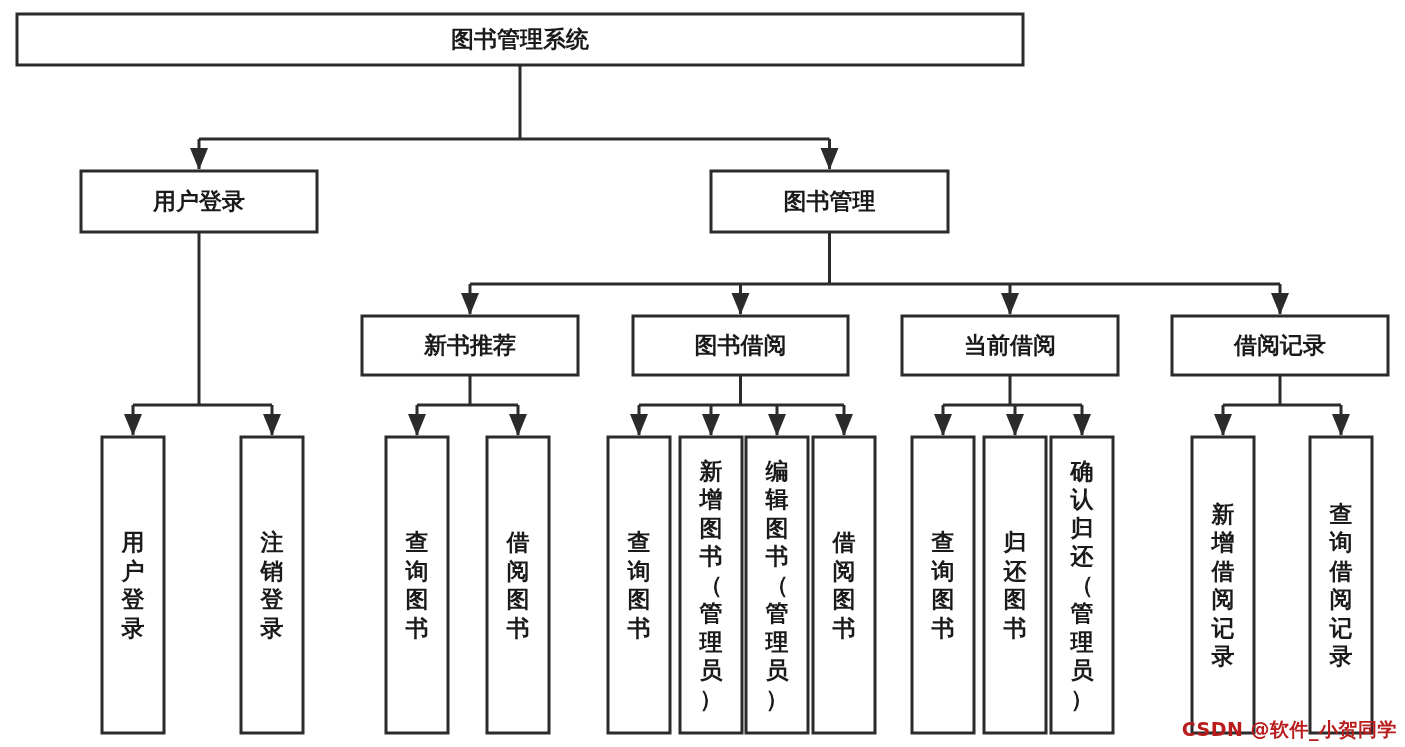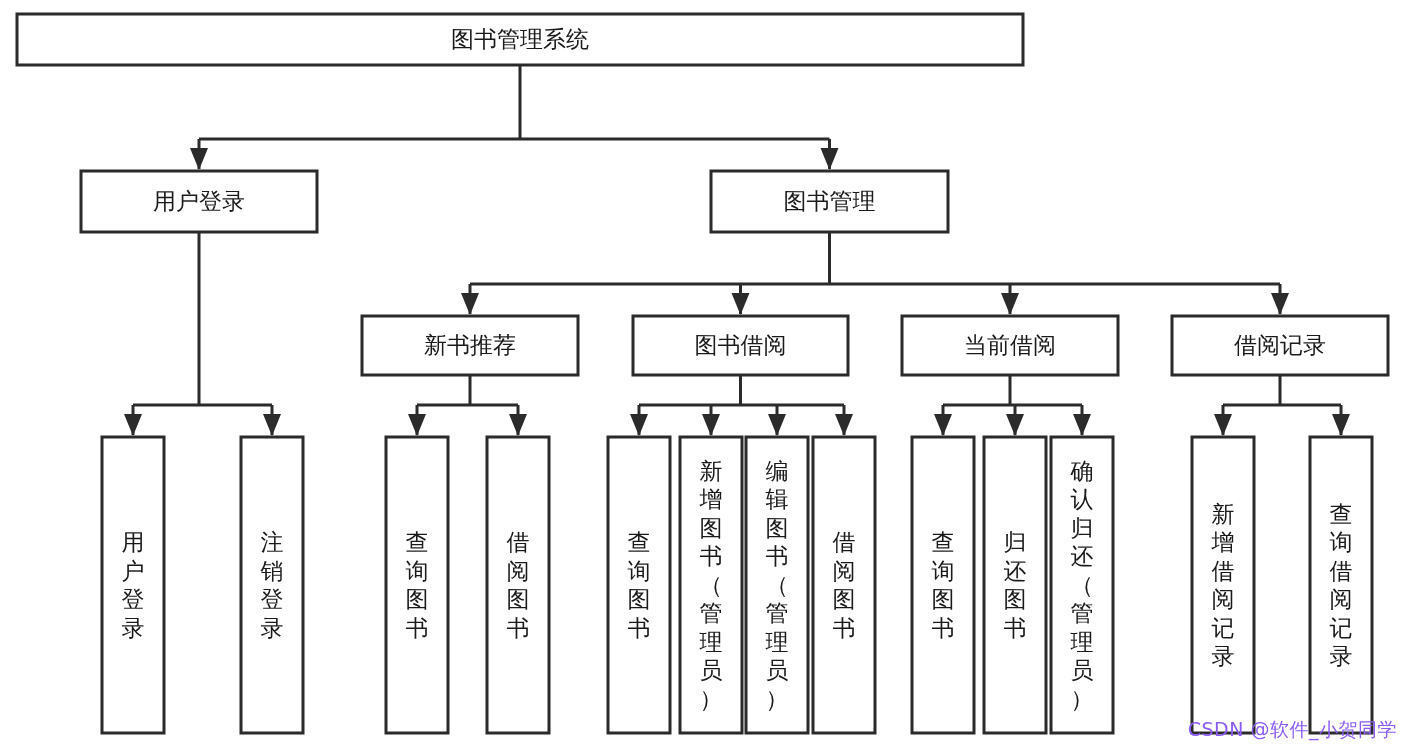--- a/index.html
+++ b/index.html
@@ -10,20 +10,21 @@
   body {
     width: 1405px;
     height: 747px;
     font-family: "DejaVu Sans", "Liberation Sans", sans-serif;
     overflow: hidden;
   }
   #diagram-root {
     position: relative;
     width: 1405px;
     height: 747px;
+    font-weight: bold;
   }
   svg.diagram {
     position: absolute;
     top: 0;
     left: 0;
     width: 1405px;
     height: 747px;
   }
   .node-rect {
     fill: #ffffff;
@@ -50,21 +51,21 @@
     font-size: 23px;
     fill: #1a1a1a;
     text-anchor: middle;
   }
   .watermark {
     position: absolute;
     right: 8px;
     bottom: 4px;
     font-family: "DejaVu Sans", "Liberation Sans", sans-serif;
     font-size: 19px;
-    color: #8b5cf6;
+    color: #b91c1c;
     white-space: nowrap;
     letter-spacing: 0.5px;
   }
 </style>
 </head>
 <body>
 
 <div id="diagram-root">
   <svg class="diagram" id="diagram-svg" viewBox="0 0 1405 747" xmlns="http://www.w3.org/2000/svg">
       <g>

